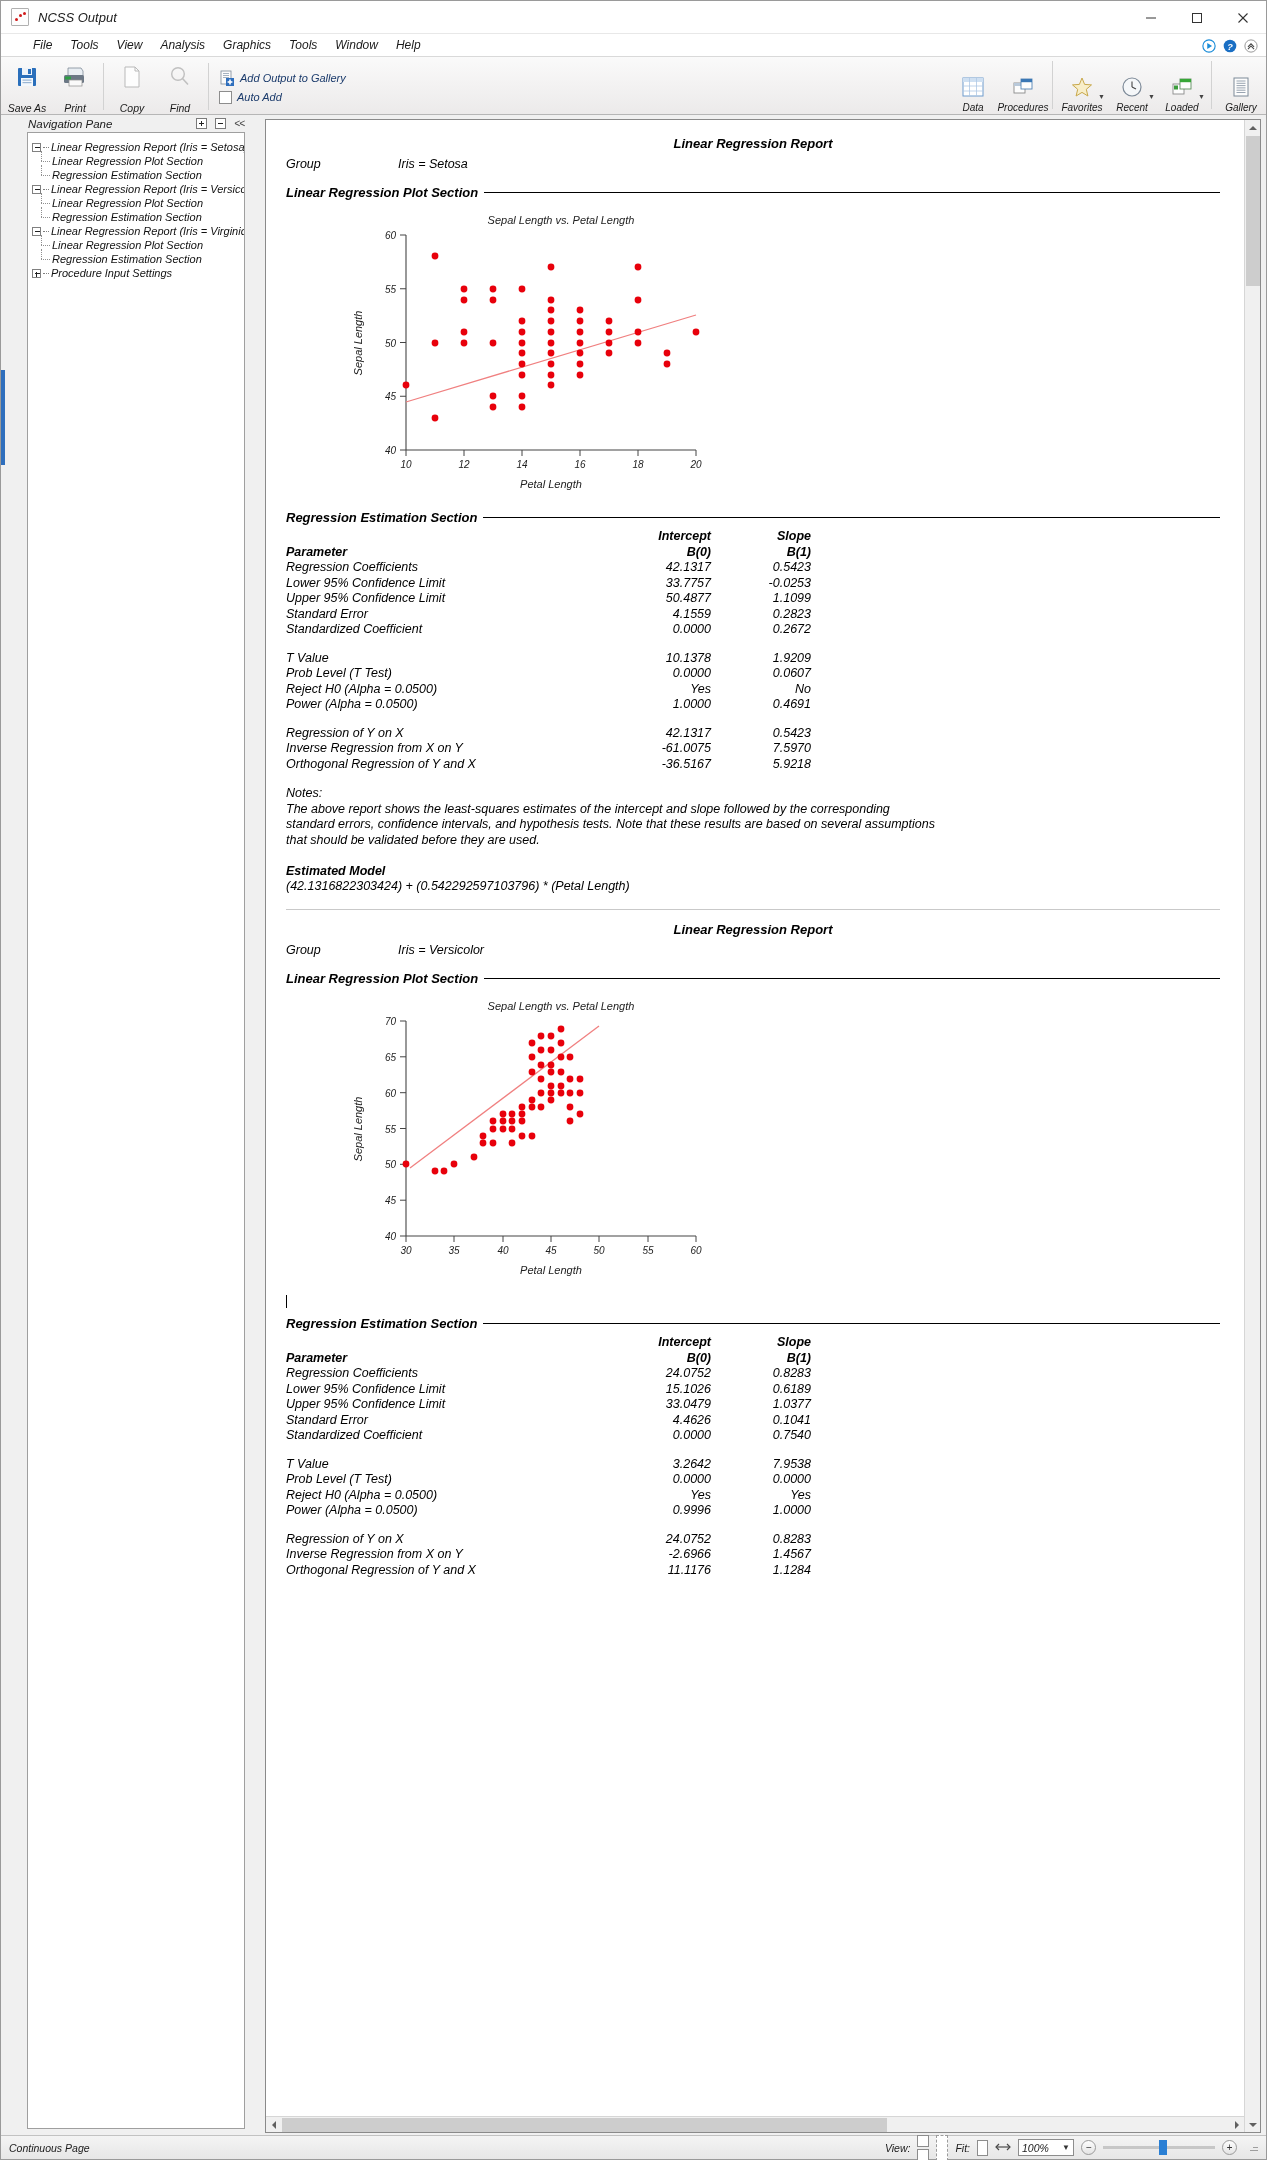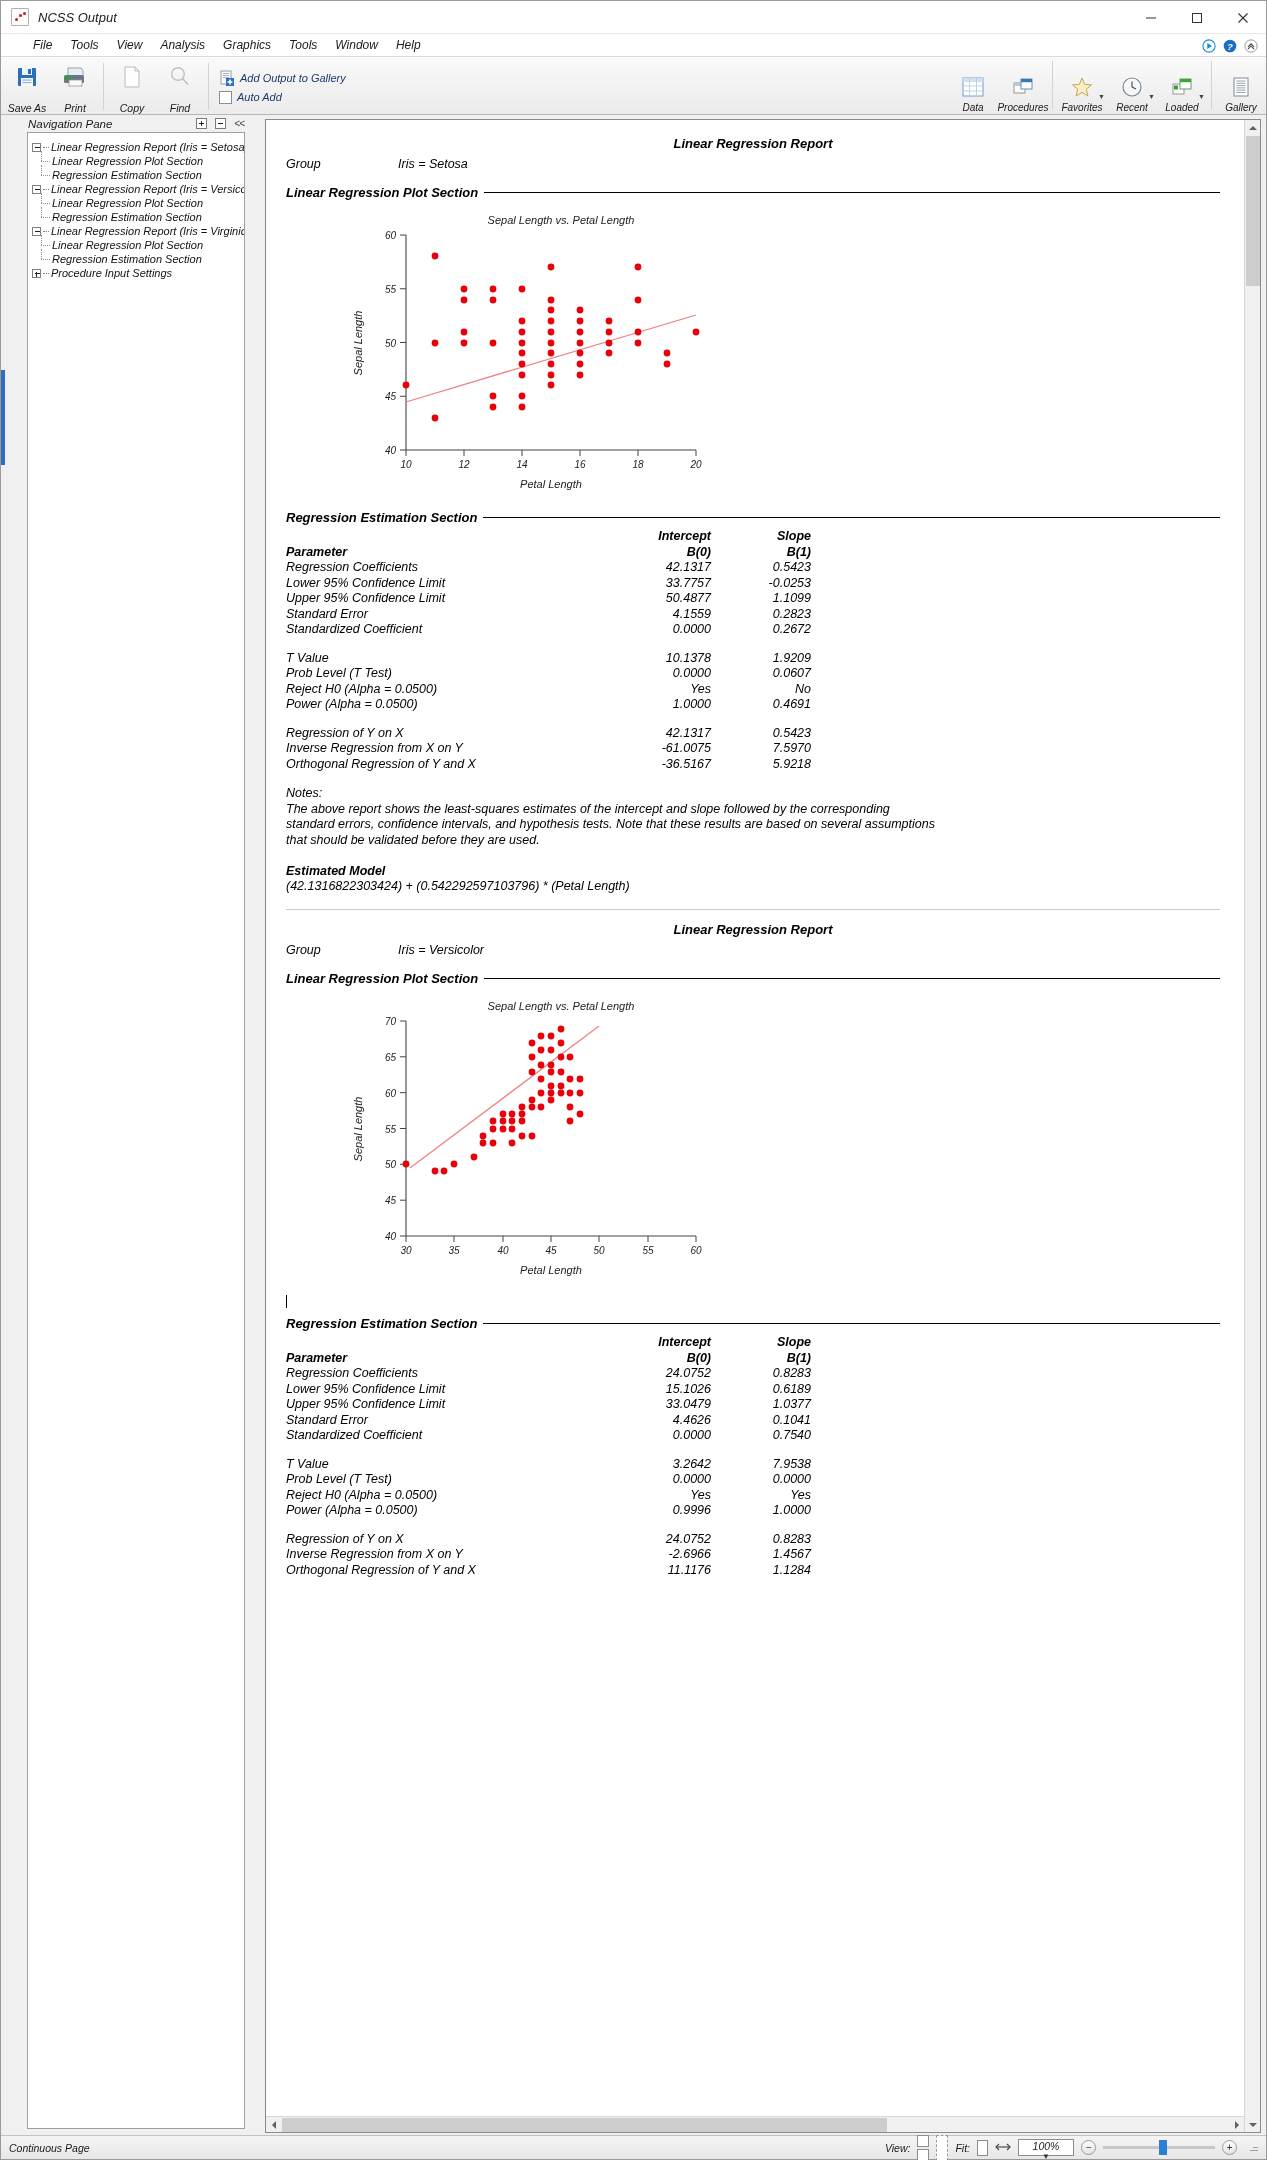--- a/index.html
+++ b/index.html
@@ -211,21 +211,20 @@
   }
   .sb-right { margin-left: auto; display: flex; align-items: center; gap: 7px; }
   .sb-lab { font-size: 10.5px; color:#1a1a1a; }
   .sb-icobox { width: 12px; height: 12px; border: 1px solid #8d8d8d; background:#fff; }
   .sb-icobox.dash { border-style: dashed; border-color:#9c9c9c; }
   .sb-pagecol { display:flex; flex-direction:column; gap:2px; }
   .zoomsel {
     width: 56px; height: 17px; border: 1px solid #8d8d8d; background:#fff;
     display:flex; align-items:center; justify-content:space-between; padding:0 3px;
     font-size: 10.5px;
-    flex-direction: column;
   }
   .zoomsel .cv { font-size: 8px; color:#333; }
   .circbtn {
     width: 15px; height: 15px; border-radius:50%; border:1px solid #9a9a9a;
     background: linear-gradient(#fdfdfd,#e4e4e4);
     display:flex; align-items:center; justify-content:center; font-size:10px; color:#333; line-height:1;
   }
   .slider { width: 112px; height: 15px; position: relative; display:flex; align-items:center; }
   .slider .track { width:100%; height:3px; background:#c7c7c7; }
   .slider .thumb { position:absolute; left: 56px; width:8px; height:15px; background:#2a7fd4; }

